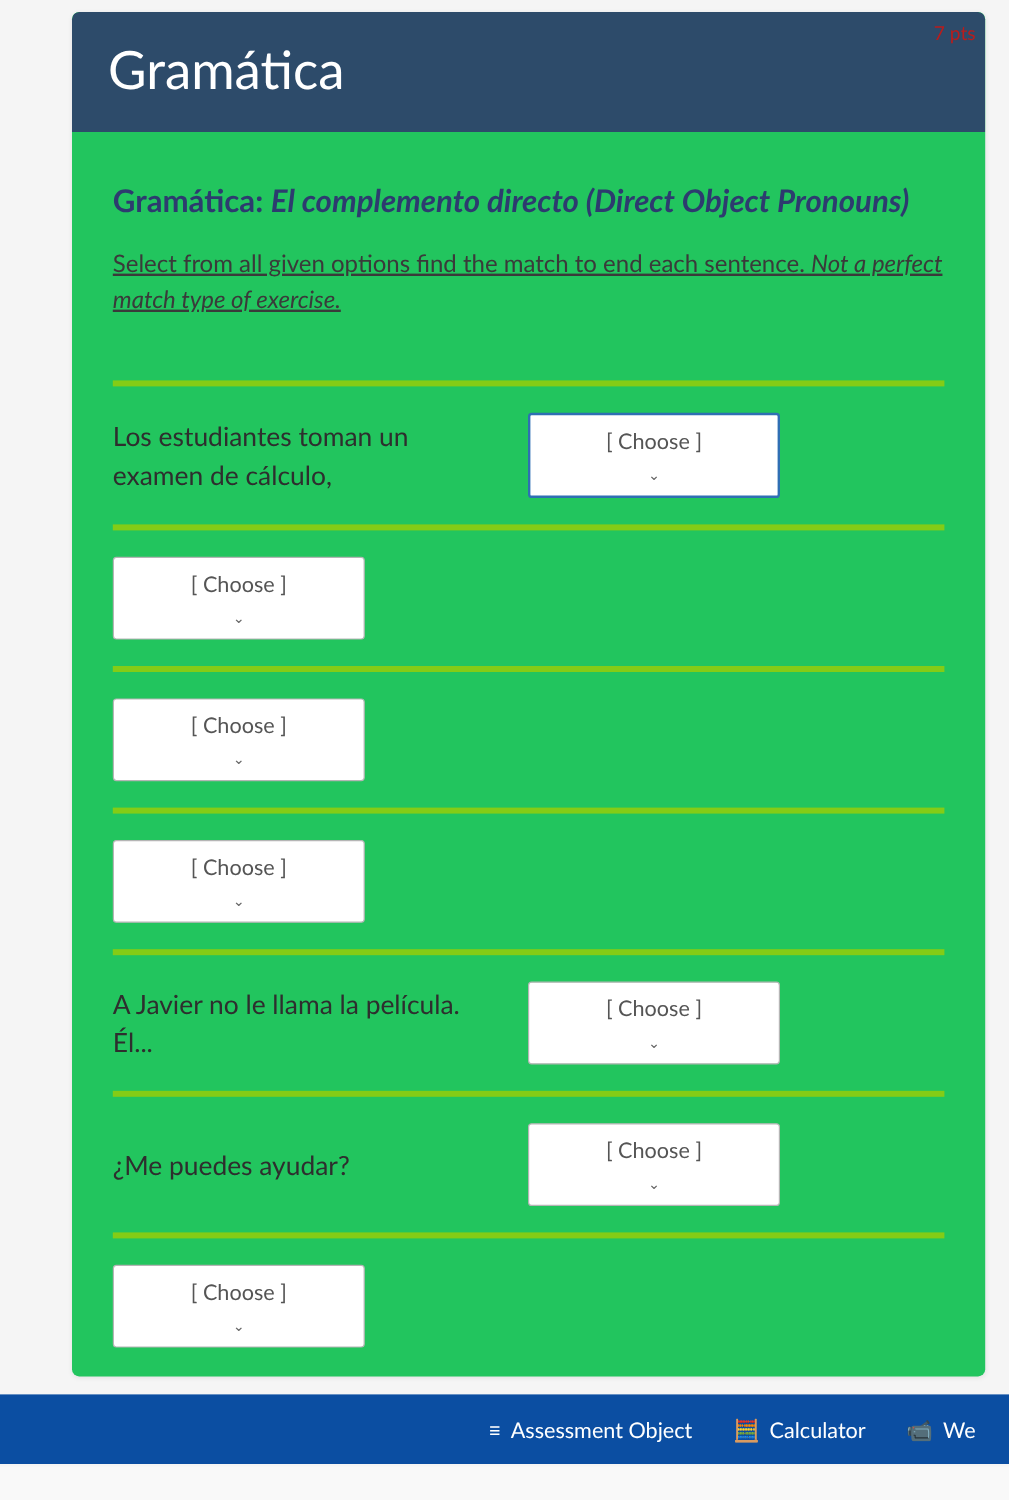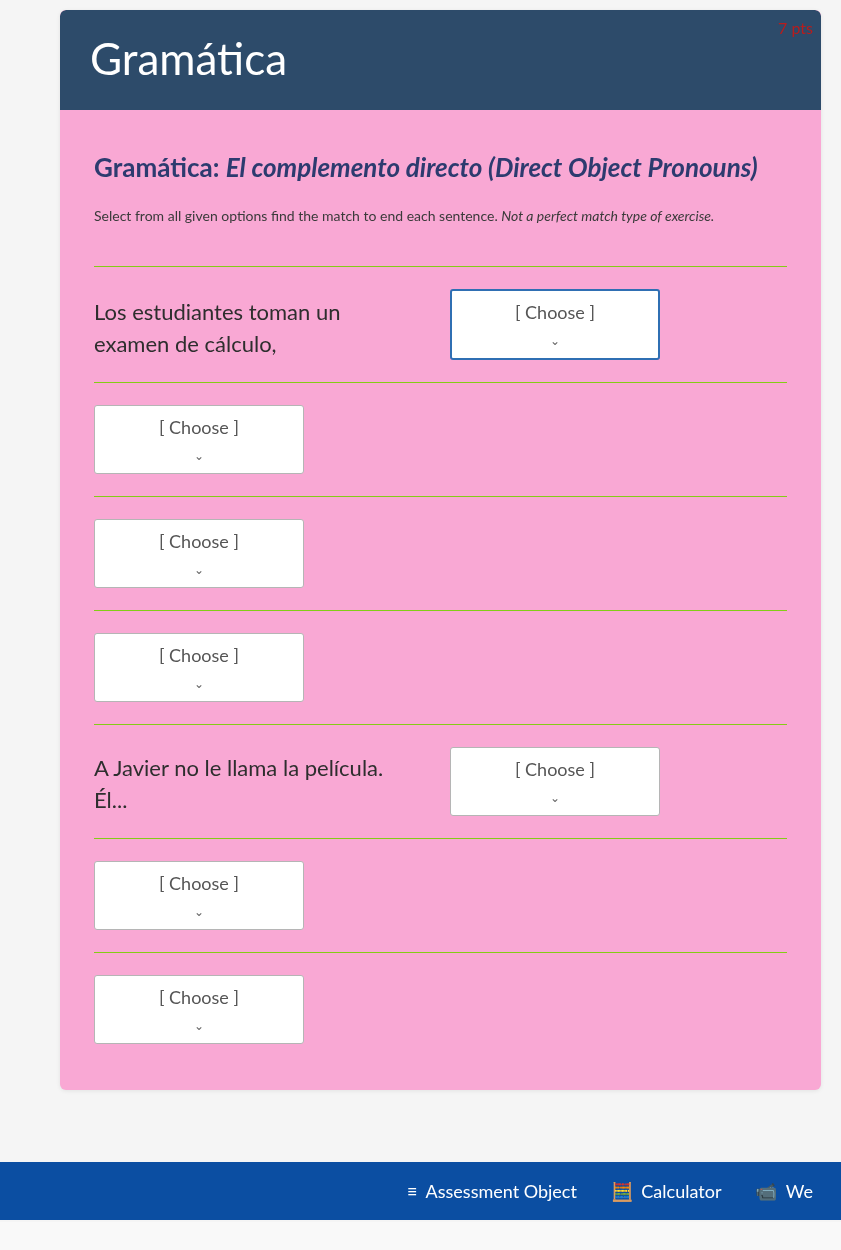--- a/index.html
+++ b/index.html
@@ -5,21 +5,21 @@
   * { box-sizing: border-box; margin: 0; padding: 0; }
   body {
     font-family: "Lato", "Helvetica Neue", Arial, sans-serif;
     background: #f5f5f5;
     width: 841px;
     height: 1250px;
     overflow: hidden;
     position: relative;
   }
   .outer {
-    background: #f9a8d4;
+    background: #22c55e;
     margin: 10px 20px 0 60px;
     border-radius: 6px;
     overflow: hidden;
     box-shadow: 0 1px 4px rgba(0,0,0,0.08);
   }
   .points-label {
     position: absolute;
     top: 18px;
     right: 28px;
     font-size: 16px;
@@ -28,43 +28,44 @@
   .title-bar {
     background: #2d4b6a;
     color: #fff;
     padding: 22px 30px 26px 30px;
     font-size: 44px;
     font-weight: 400;
     border-top-left-radius: 6px;
     border-top-right-radius: 6px;
   }
   .content {
-    padding: 40px 34px 24px 34px;
+    padding: 40px 34px 2px 34px;
   }
   .section-title {
     color: #2d3b6f;
     font-size: 26px;
     font-weight: 700;
     margin-bottom: 20px;
     line-height: 1.35;
   }
   .section-title .italic { font-style: italic; }
   .instructions {
     color: #3a3a3a;
-    font-size: 14px;
+    font-size: 20px;
     line-height: 1.5;
-    margin-bottom: 40px;
+    margin-bottom: 52px;
+    text-decoration: underline;
   }
   .instructions .italic { font-style: italic; }
   .question-row {
     display: flex;
-    align-items: flex-end;
-    gap: 36px;
+    align-items: center;
+    gap: 26px;
     padding: 22px 0;
-    border-top: 1px solid #84cc16;
+    border-top: 5px solid #84cc16;
   }
   .question-row:first-of-type { border-top: 1px solid #e3e3e3; }
   .q-text {
     color: #2e2e2e;
     font-size: 22px;
     line-height: 1.45;
     flex: 0 0 320px;
   }
   .select-box {
     border: 1px solid #b5b5b5;
@@ -167,20 +168,21 @@
 
     <div class="question-row">
       <div class="q-text">A Javier no le llama la película. Él...</div>
       <div class="select-box">
         <span>[ Choose ]</span>
         <span class="chev">⌄</span>
       </div>
     </div>
 
     <div class="question-row">
+      <div class="q-text">¿Me puedes ayudar?</div>
       <div class="select-box">
         <span>[ Choose ]</span>
         <span class="chev">⌄</span>
       </div>
     </div>
 
     <div class="question-row">
       <div class="select-box">
         <span>[ Choose ]</span>
         <span class="chev">⌄</span>

